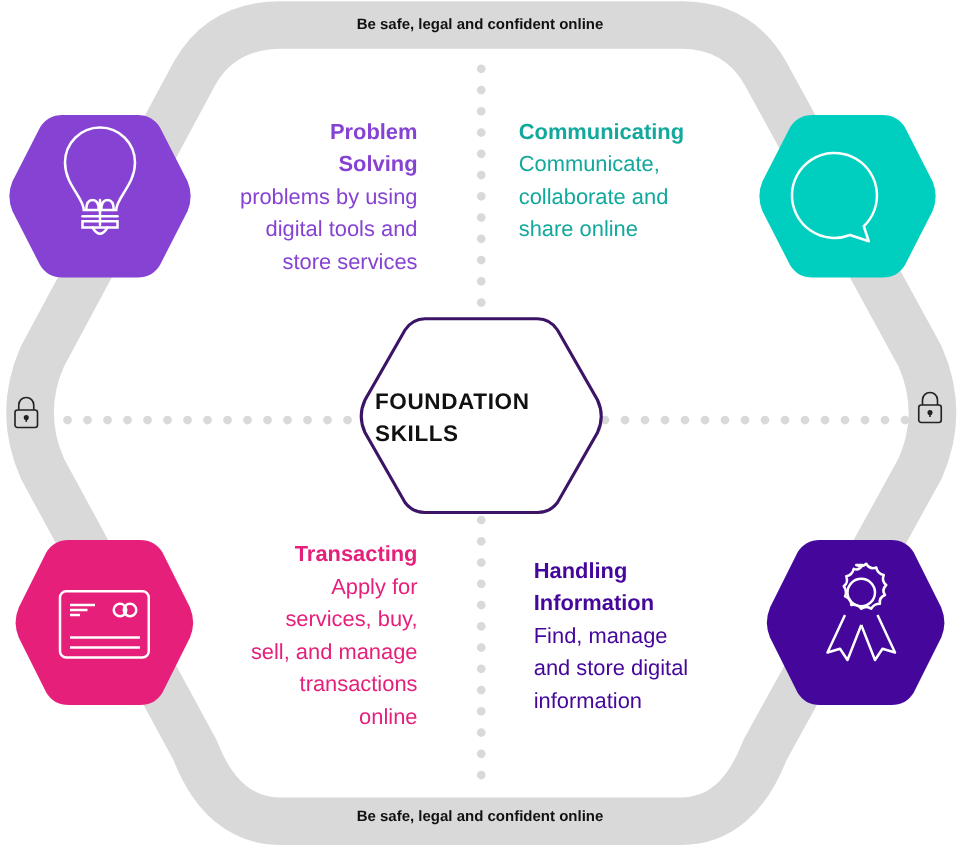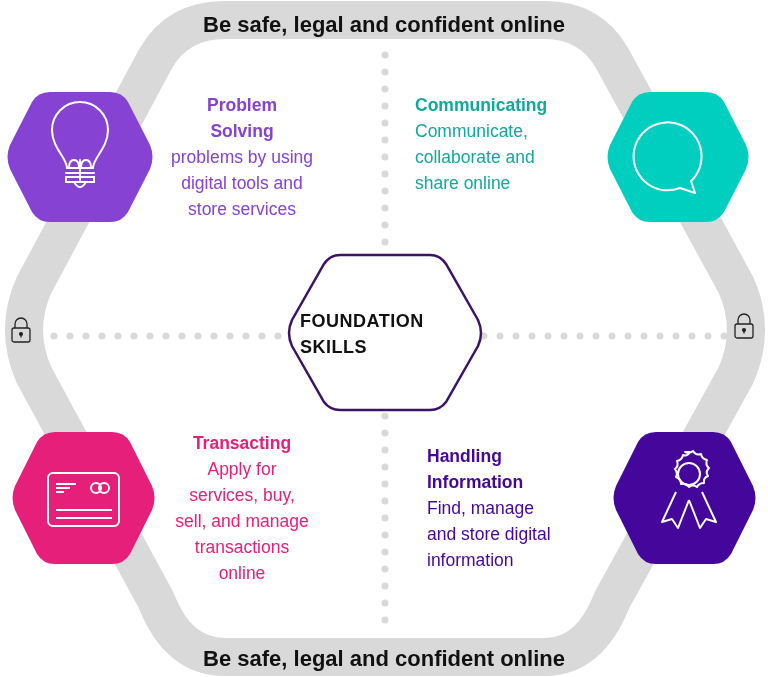--- a/index.html
+++ b/index.html
@@ -1,26 +1,26 @@
 <!DOCTYPE html>
 <html><head>
   <meta charset="utf-8">
   <style>
     html, body { margin: 0; padding: 0; background: #ffffff; }
     body { width: 768px; height: 677px; position: relative; overflow: hidden;
            font-family: "Liberation Sans", "DejaVu Sans", sans-serif; }
     #canvas { position: absolute; left: 0; top: 0; width: 768px; height: 677px; }
     .banner { position: absolute; left: 0; width: 768px; text-align: center;
-              font-weight: bold; font-size: 22px; color: #111111; }
+              font-weight: bold; font-size: 12px; color: #111111; }
     .banner.top { top: 12px; }
     .banner.bottom { top: 646px; }
     .skill { position: absolute; font-size: 17.5px; line-height: 26px; }
     .skill .title { font-weight: bold; display: block; }
     .skill .desc { display: block; }
-    .skill.right-align { text-align: center; }
+    .skill.right-align { text-align: right; }
     .skill.left-align { text-align: left; }
     .center-label { position: absolute; left: 300px; top: 308px; width: 170px;
                     text-align: left; font-weight: bold; font-size: 18px;
                     line-height: 26px; color: #111111; letter-spacing: 0.5px; }
   </style>
 </head>
 <body>
 
 <svg id="canvas" viewBox="0 0 768 677" xmlns="http://www.w3.org/2000/svg">
 

